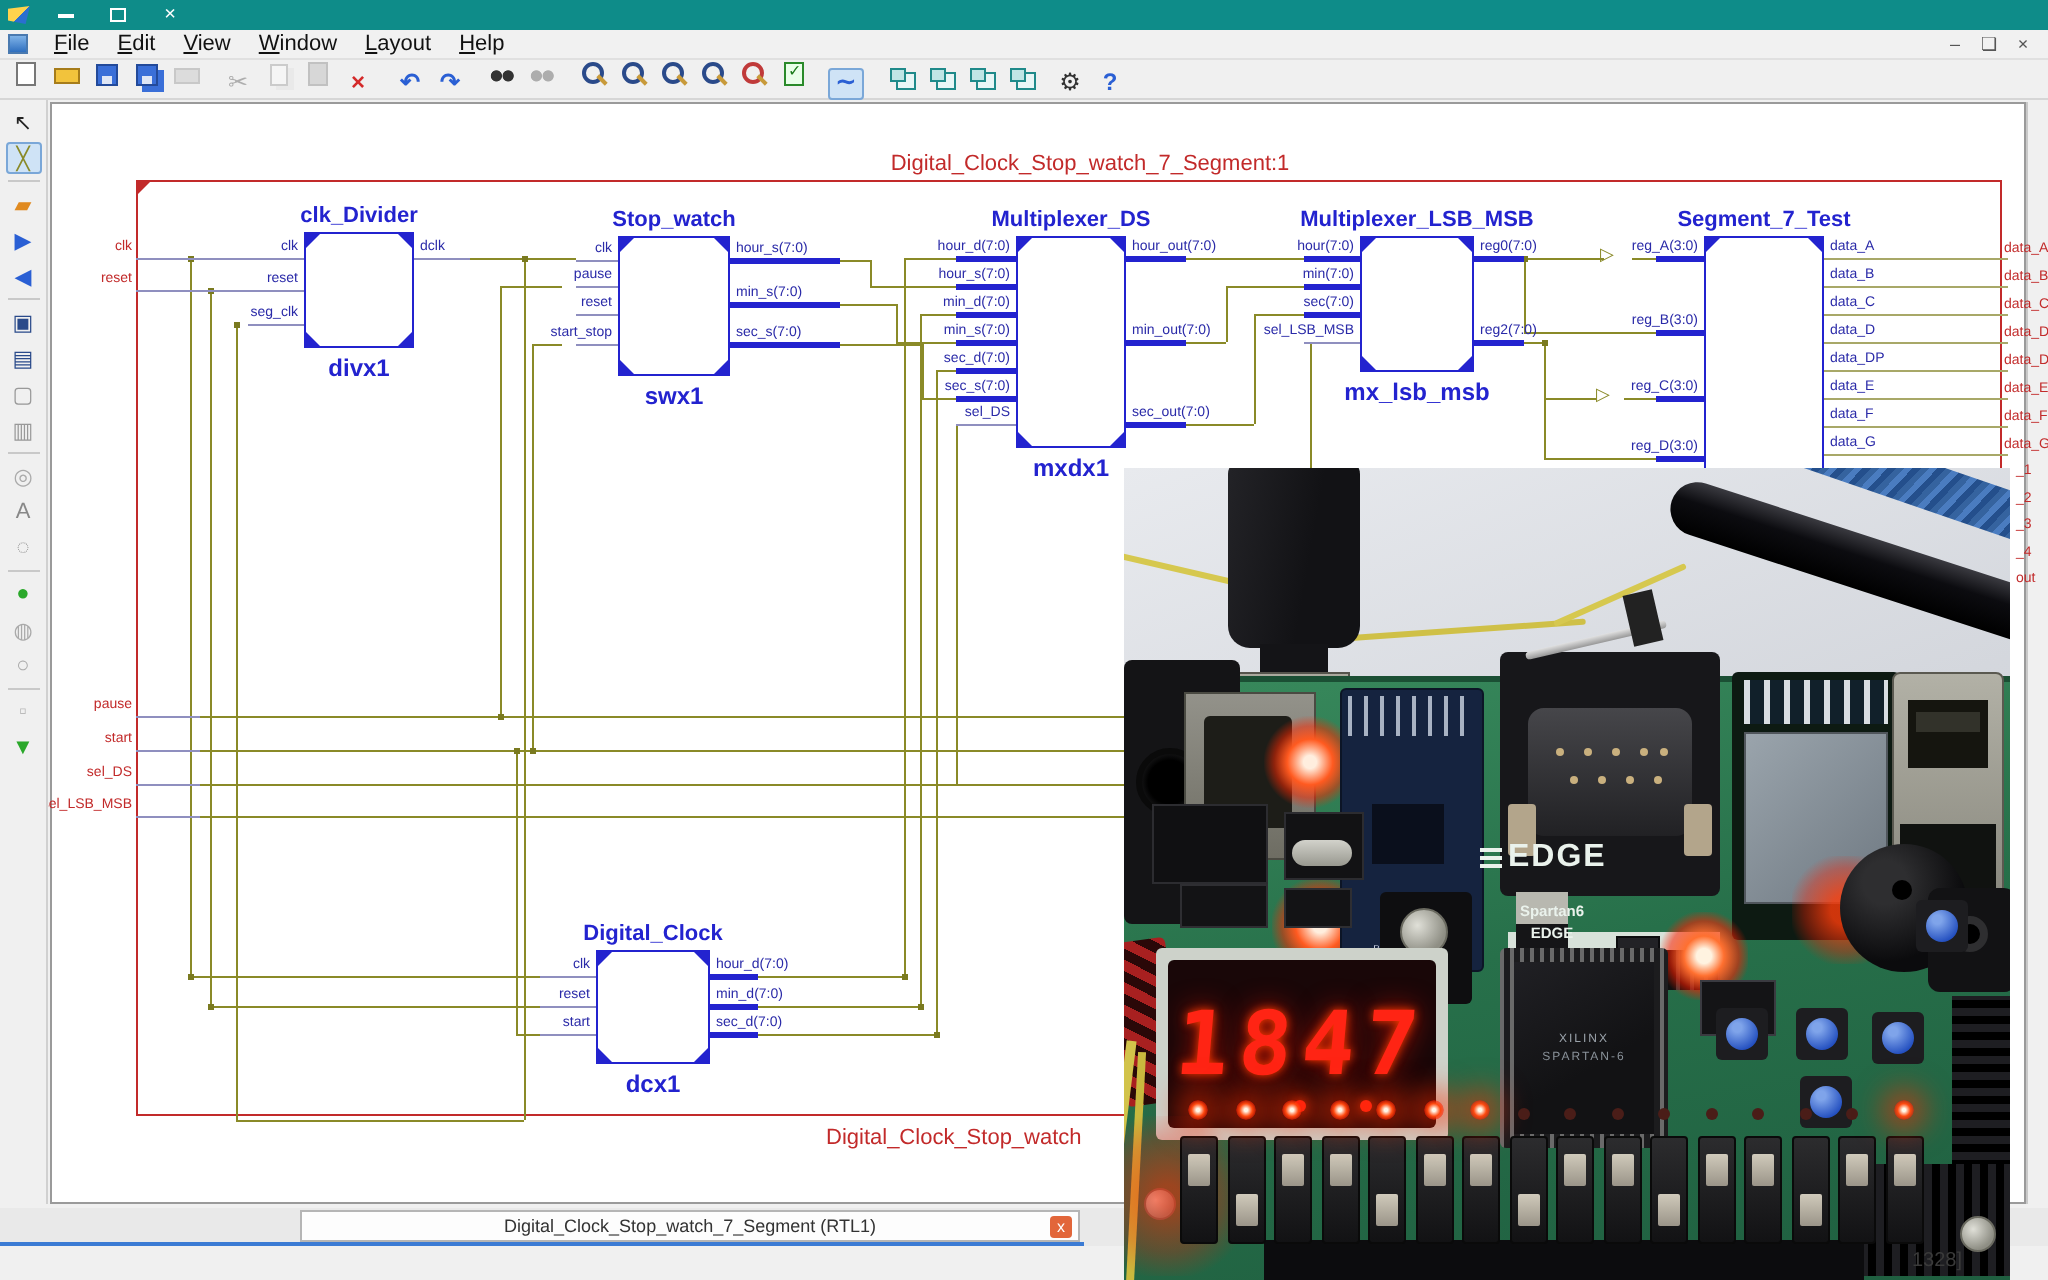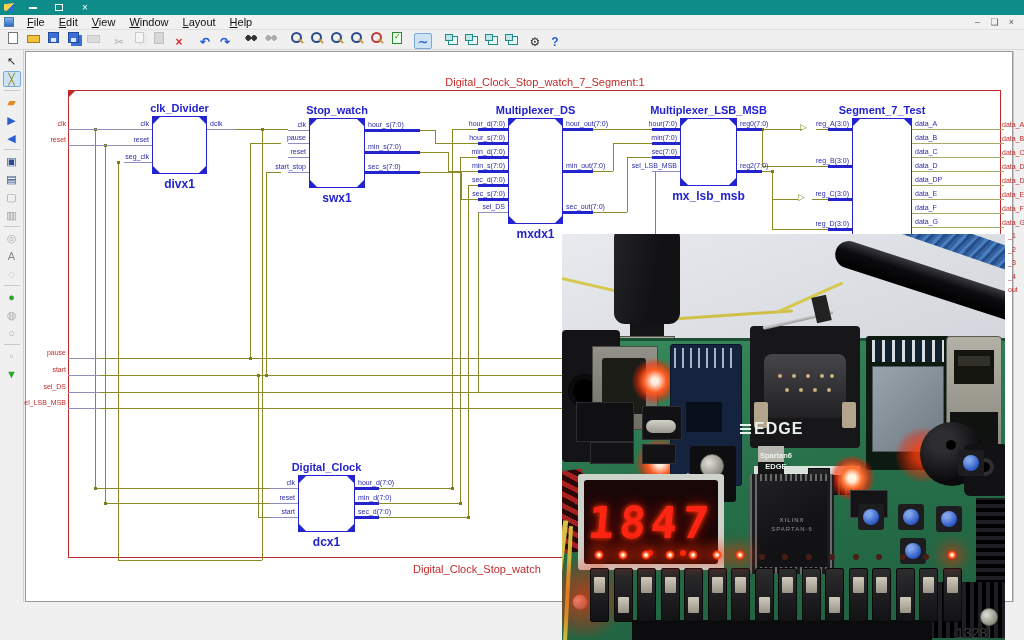--- a/index.html
+++ b/index.html
@@ -73,21 +73,21 @@
 .rbord{position:absolute;background:#c22a2a}
 .sheet-title{position:absolute;color:#c22a2a;font-size:11px;white-space:nowrap}
 .buf{position:absolute;font-size:9px;color:#8a8a28;line-height:9px}
 .redcorner{position:absolute;width:0;height:0;border-top:8px solid #c22a2a;border-right:8px solid transparent}
 
 #tabbar{position:absolute;left:0;top:604px;width:1024px;height:19px;background:#e9e9e9;z-index:8}
 #tab{position:absolute;left:150px;top:1px;width:390px;height:16px;background:#fdfdfd;border:1px solid #b5b5b5;display:flex;align-items:center;justify-content:center;font-size:9px;color:#333}
 #tab-close{position:absolute;right:3px;top:2px;width:11px;height:11px;background:#e2663a;color:#fff;font-size:8px;line-height:11px;text-align:center;border-radius:2px}
 #tab-underline{position:absolute;left:0;top:17px;width:542px;height:2px;background:#3b7bd4}
 #statusbar{position:absolute;left:0;top:623px;width:1024px;height:17px;background:#f0f0f0;z-index:8}
-#status-right{position:absolute;left:956px;top:625px;font-size:14px;color:#3a3a3a;z-index:55}
+#status-right{position:absolute;left:956px;top:625px;font-size:10px;color:#3a3a3a;z-index:55}
 
 #photo{position:absolute;left:562px;top:234px;width:443px;height:406px;overflow:hidden;background:linear-gradient(160deg,#e8eaee 0%,#d4d7dd 45%,#c8ccd4 100%);z-index:40}
 #photo .abs{position:absolute}
 .pcbtxt{color:#eaf2ec;font-weight:bold;text-align:center}
 #sevenseg-digits{font-family:"DejaVu Sans Mono",monospace;font-weight:bold;font-size:44px;color:#ff2414;letter-spacing:5px;text-shadow:0 0 5px #ff3a00,0 0 14px #c01000;transform:skewX(-5deg)}
 .led{position:absolute;width:10px;height:10px;border-radius:50%;background:radial-gradient(circle,#fff7e8 12%,#ff4a10 45%,rgba(255,30,0,.65) 70%,transparent 75%);box-shadow:0 0 14px 6px rgba(255,45,0,.55)}
 .led-off{position:absolute;width:6px;height:6px;border-radius:50%;background:#4a1d18}
 .btn-base{position:absolute;width:26px;height:26px;background:#1d1d20;border-radius:3px}
 .btn-cap{position:absolute;left:5px;top:5px;width:16px;height:16px;border-radius:50%;background:radial-gradient(circle at 35% 30%,#7fa4ea 15%,#2450c0 75%)}
 .sw{position:absolute;width:19px;height:54px;background:linear-gradient(#2c2c2e,#121214);border:1px solid #0a0a0a;border-radius:2px}
@@ -416,20 +416,27 @@
       <div class="stub" style="left: 270px; top: 517px; width: 28px;"></div>
       <div class="pl plr" style="left: 295px; top: 508px;">start</div>
       <div class="bus" style="left: 355px; top: 487px; width: 24px; height: 3px;"></div>
       <div class="pl" style="left: 358px; top: 479px;">hour_d(7:0)</div>
       <div class="bus" style="left: 355px; top: 502px; width: 24px; height: 3px;"></div>
       <div class="pl" style="left: 358px; top: 494px;">min_d(7:0)</div>
       <div class="bus" style="left: 355px; top: 516px; width: 24px; height: 3px;"></div>
       <div class="pl" style="left: 358px; top: 508px;">sec_d(7:0)</div>
     </div>
 
+  <div id="tabbar">
+    <div id="tab">
+      <span>Digital_Clock_Stop_watch_7_Segment (RTL1)</span>
+      <span id="tab-close">x</span>
+    </div>
+    <div id="tab-underline"></div>
+  </div>
   <div id="statusbar"></div>
   <div id="status-right">1328]</div>
 
   <div id="photo">
 
     <div class="abs" style="left:282px;top:-4px;width:230px;height:23px;transform:rotate(19deg);border-radius:12px;background:repeating-linear-gradient(115deg,#4a7cc0 0 3px,#244f8c 3px 6px,#35639f 6px 9px)"></div>
     <div class="abs" style="left:268px;top:40px;width:240px;height:27px;transform:rotate(18deg);border-radius:14px;background:linear-gradient(#3a3a40,#0c0c10 40%,#000)"></div>
 
     <div class="abs" style="left:-6px;top:56px;width:125px;height:3px;background:#d6c84f;transform:rotate(13deg);border-radius:2px"></div>
     <div class="abs" style="left:96px;top:80px;width:135px;height:3px;background:#cfc047;transform:rotate(-4deg);border-radius:2px"></div>

